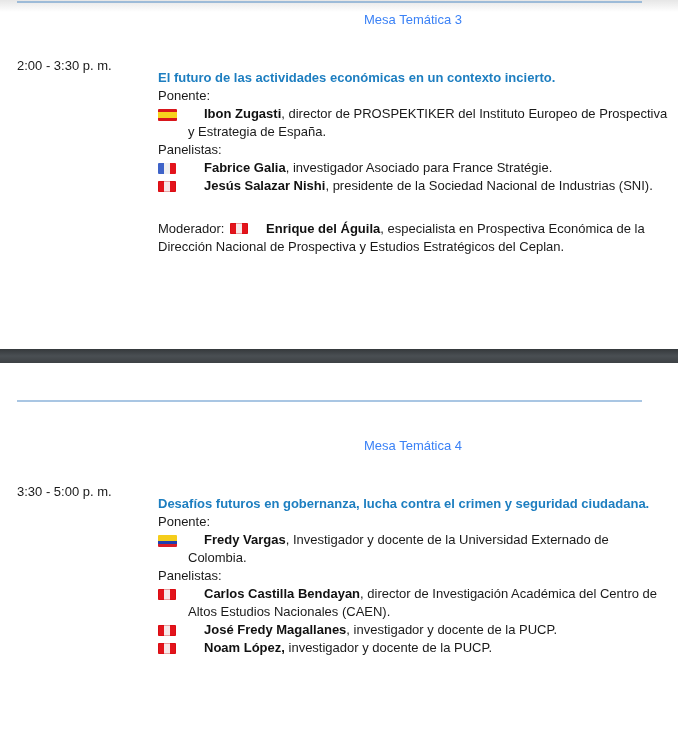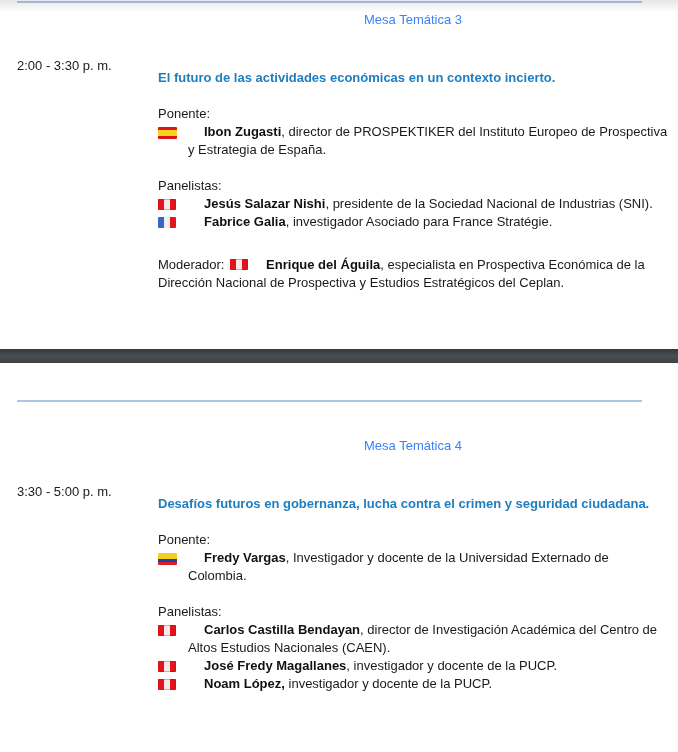--- a/index.html
+++ b/index.html
@@ -29,21 +29,21 @@
   .session { position: absolute; left: 0; width: 678px; font-size: 13px; line-height: 18px; }
   .session.s1 { top: 11px; }
   .session.s2 { top: 437px; }
 
   .time { position: absolute; left: 17px; top: 8px; color: #1a1a1a; font-size: 13px; margin-top: 38px; }
   .content { position: absolute; left: 158px; top: 0; width: 510px; }
 
   .mesa-label { color: #3b82f6; text-align: center; }
   .mesa-title { color: #1d7ec0; font-weight: bold; margin-top: 40px; }
 
-  .section-label { margin-top: 18px; }
+  .section-label { }
   .person { position: relative; padding-left: 30px; }
   .person .flag { position: absolute; left: 0; top: 4px; }
   .name { font-weight: bold; color: #111; padding-left: 16px; }
 
   .moderator { margin-top: 25px; }
   .moderator .flag { position: relative; top: 1px; margin: 0 2px 0 2px; }
 
   .flag { display: inline-block; width: 18px; height: 11px; border-radius: 1px; }
   .flag-peru { background: linear-gradient(90deg, #e3141c 0 33%, #f6e9e9 33% 66%, #e3141c 66%); box-shadow: inset 0 0 0 1px rgba(200,0,0,0.3); }
   .flag-france { background: linear-gradient(90deg, #3e63c8 0 33%, #f0f0f0 33% 66%, #e3141c 66%); }
@@ -64,26 +64,26 @@
       <div class="mesa-title">El futuro de las actividades económicas en un contexto incierto.</div>
 
       <div class="section-label">Ponente:</div>
       <div class="person">
         <span class="flag flag-spain"></span>
         <span class="name">Ibon Zugasti</span><span>, director de PROSPEKTIKER del Instituto Europeo de Prospectiva y Estrategia de España.</span>
       </div>
 
       <div class="section-label">Panelistas:</div>
       <div class="person">
+        <span class="flag flag-france"></span>
+        <span class="name">Fabrice Galia</span><span>, investigador Asociado para France Stratégie.</span>
+      </div>
+      <div class="person">
         <span class="flag flag-peru"></span>
         <span class="name">Jesús Salazar Nishi</span><span>, presidente de la Sociedad Nacional de Industrias (SNI).</span>
-      </div>
-      <div class="person">
-        <span class="flag flag-france"></span>
-        <span class="name">Fabrice Galia</span><span>, investigador Asociado para France Stratégie.</span>
       </div>
 
       <div class="moderator">
         <span>Moderador:</span>
         <span class="flag flag-peru"></span><span class="name">Enrique del Águila</span><span>, especialista en Prospectiva Económica de la Dirección Nacional de Prospectiva y Estudios Estratégicos del Ceplan.</span>
       </div>
     </div>
   </div>
 
   <div class="page-break"></div>

